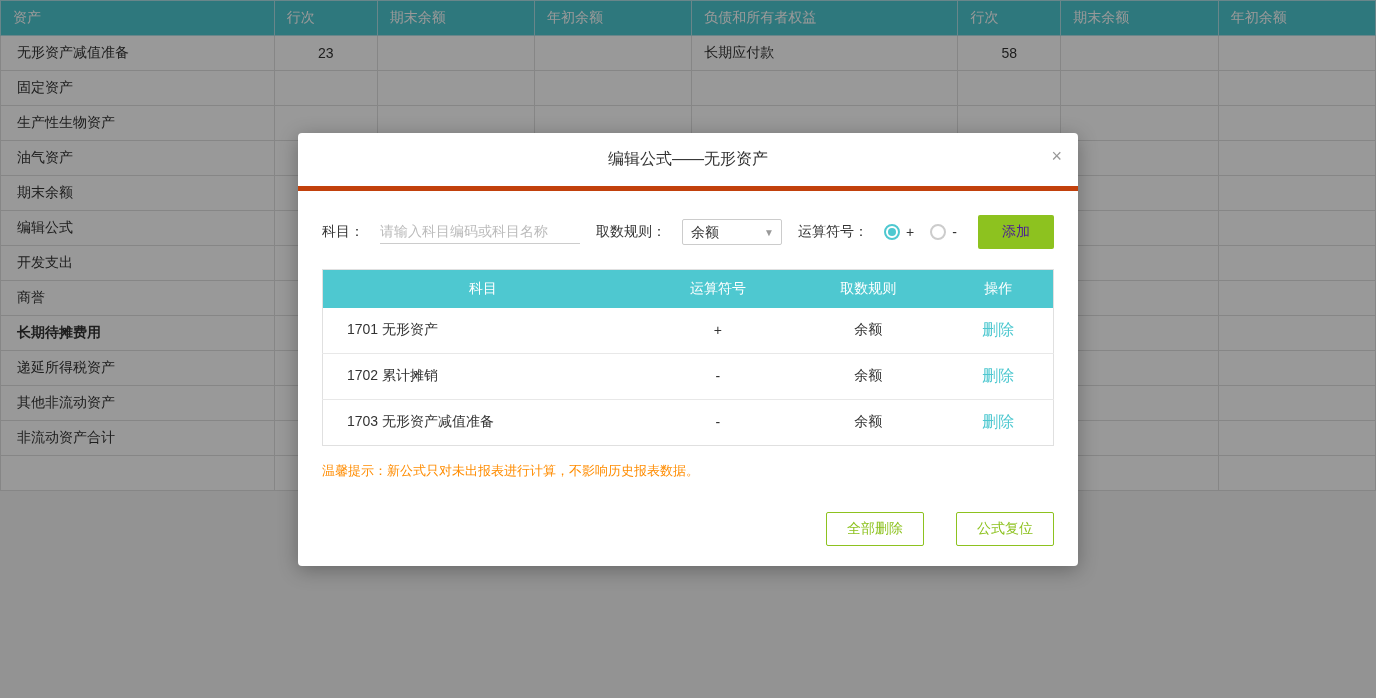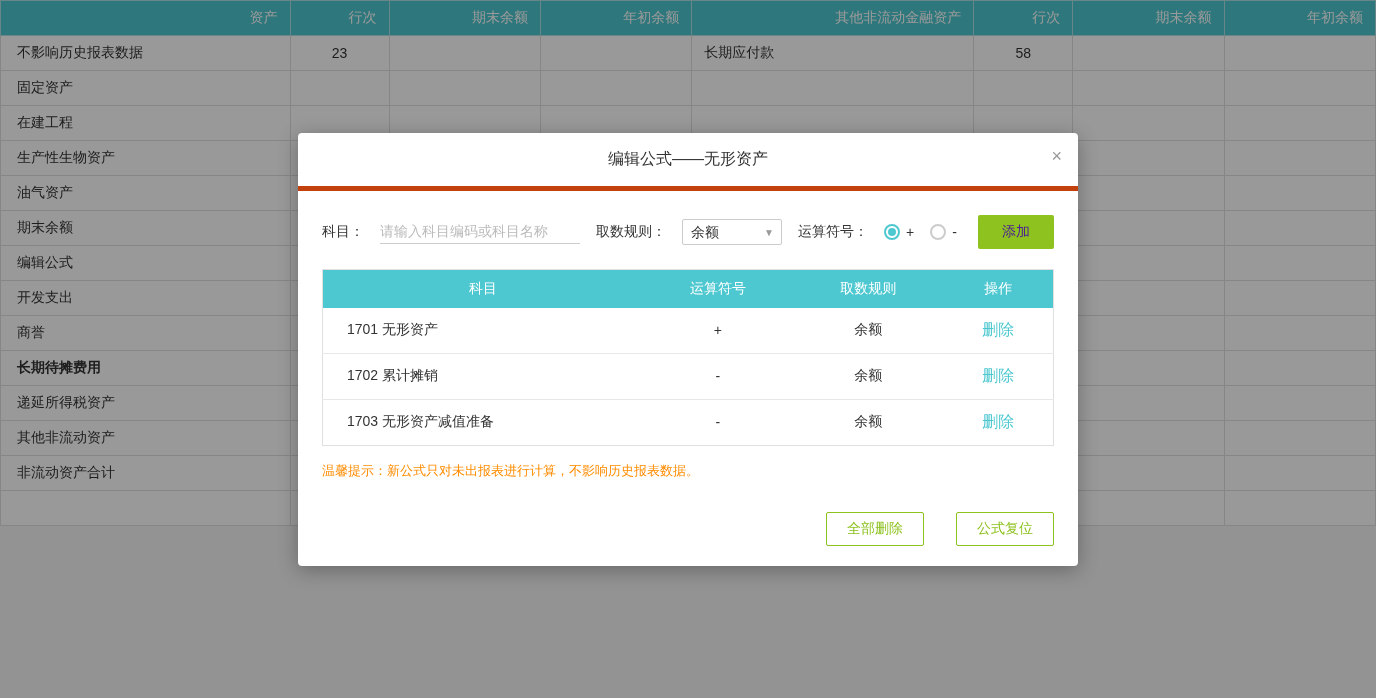--- a/index.html
+++ b/index.html
@@ -23,21 +23,21 @@
     .bg-table {
       width: 100%;
       border-collapse: collapse;
       background: #fff;
     }
 
     .bg-table th {
       background: #4ec8d0;
       color: #fff;
       padding: 8px 12px;
-      text-align: right;
+      text-align: left;
       border: 1px solid #b0e0e6;
       font-weight: normal;
     }
 
     .bg-table td {
       padding: 8px 12px;
       border: 1px solid #e0e0e0;
       color: #333;
       text-align: center;
     }
@@ -284,49 +284,39 @@
 <body>
 
 <div class="bg-table-wrapper">
   <table class="bg-table">
     <thead>
       <tr>
         <th>资产</th>
         <th>行次</th>
         <th>期末余额</th>
         <th>年初余额</th>
-        <th>其他非流动金融资产</th>
+        <th>负债和所有者权益</th>
         <th>行次</th>
         <th>期末余额</th>
         <th>年初余额</th>
       </tr>
     </thead>
     <tbody id="bg-tbody">
     <tr>
-          <td style="text-align: left;">不影响历史报表数据</td>
+          <td style="text-align: left;">无形资产减值准备</td>
           <td>23</td>
           <td></td>
           <td></td>
           <td style="text-align: left;">长期应付款</td>
           <td>58</td>
           <td></td>
           <td></td>
         </tr>
         <tr>
           <td style="text-align: left;">固定资产</td>
-          <td></td>
-          <td></td>
-          <td></td>
-          <td style="text-align: left;"></td>
-          <td></td>
-          <td></td>
-          <td></td>
-        </tr>
-        <tr>
-          <td style="text-align: left;">在建工程</td>
           <td></td>
           <td></td>
           <td></td>
           <td style="text-align: left;"></td>
           <td></td>
           <td></td>
           <td></td>
         </tr>
         <tr>
           <td style="text-align: left;">生产性生物资产</td>

